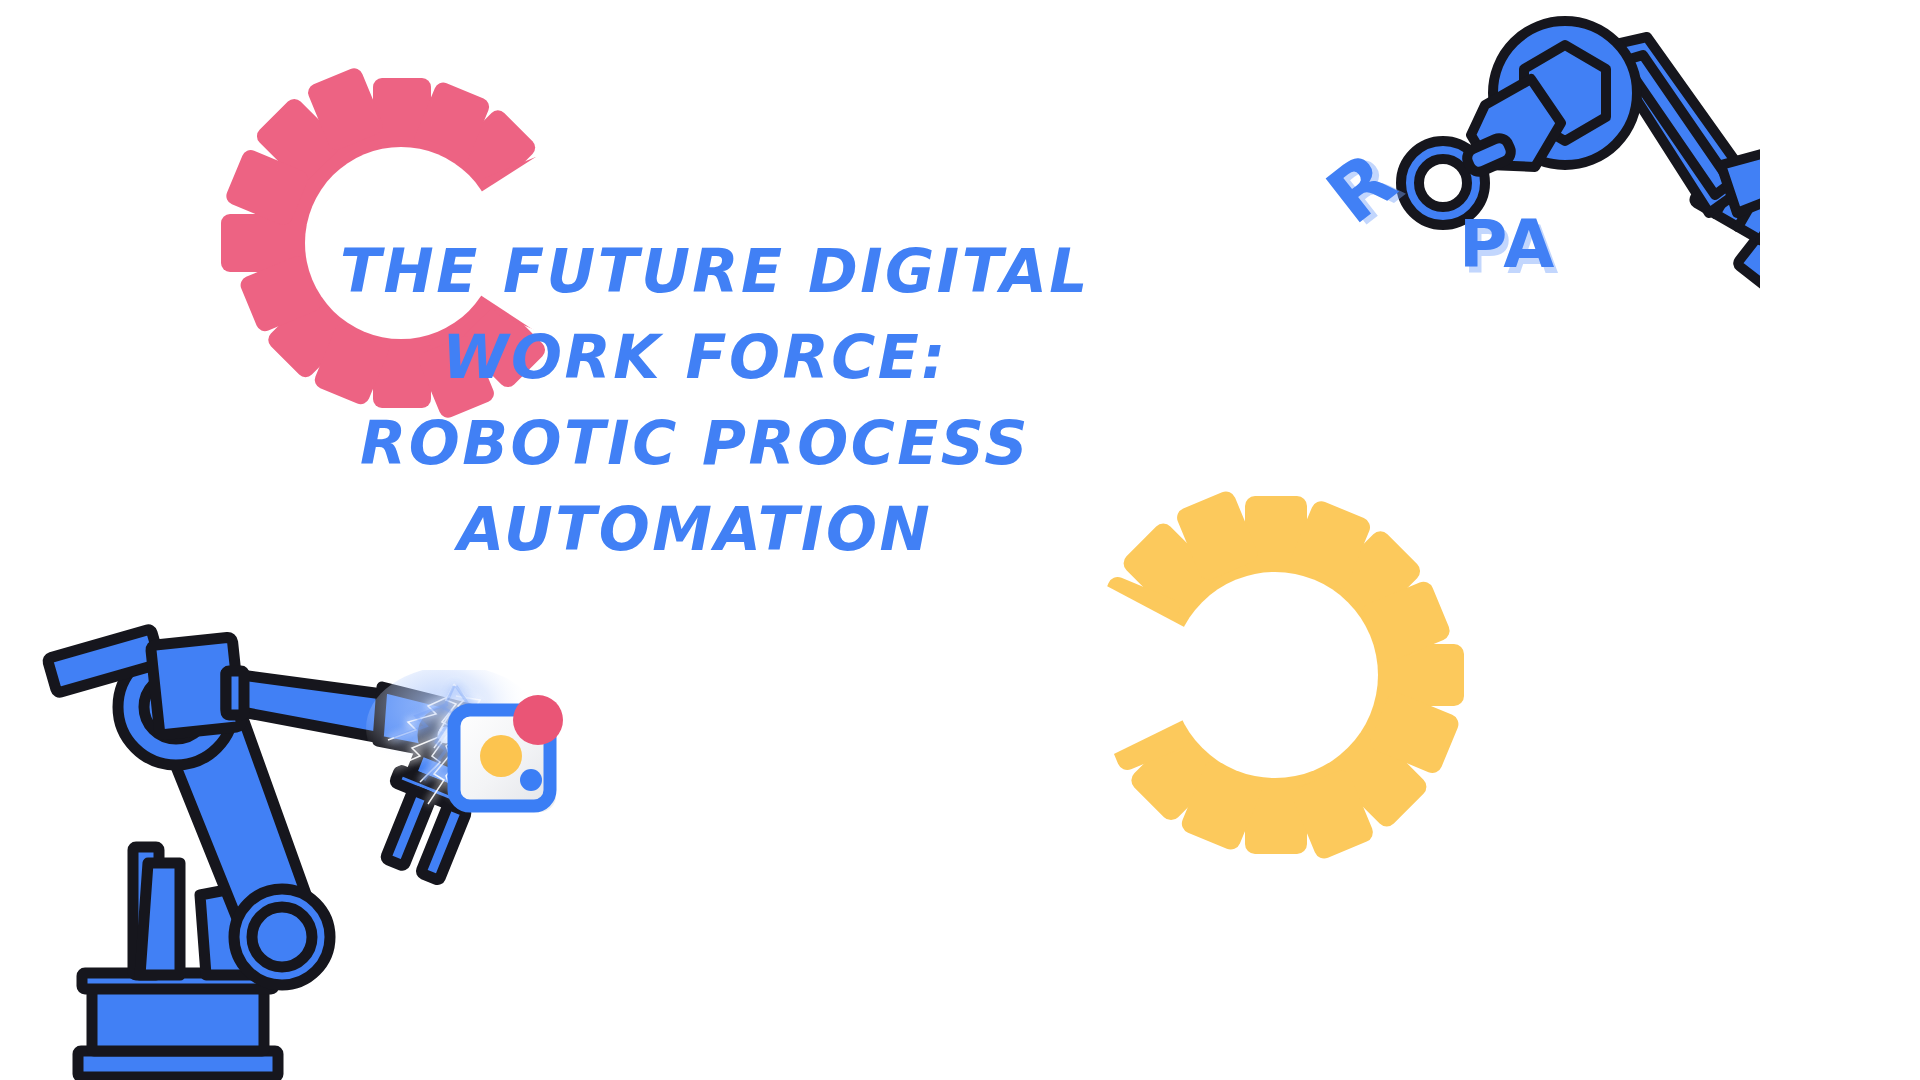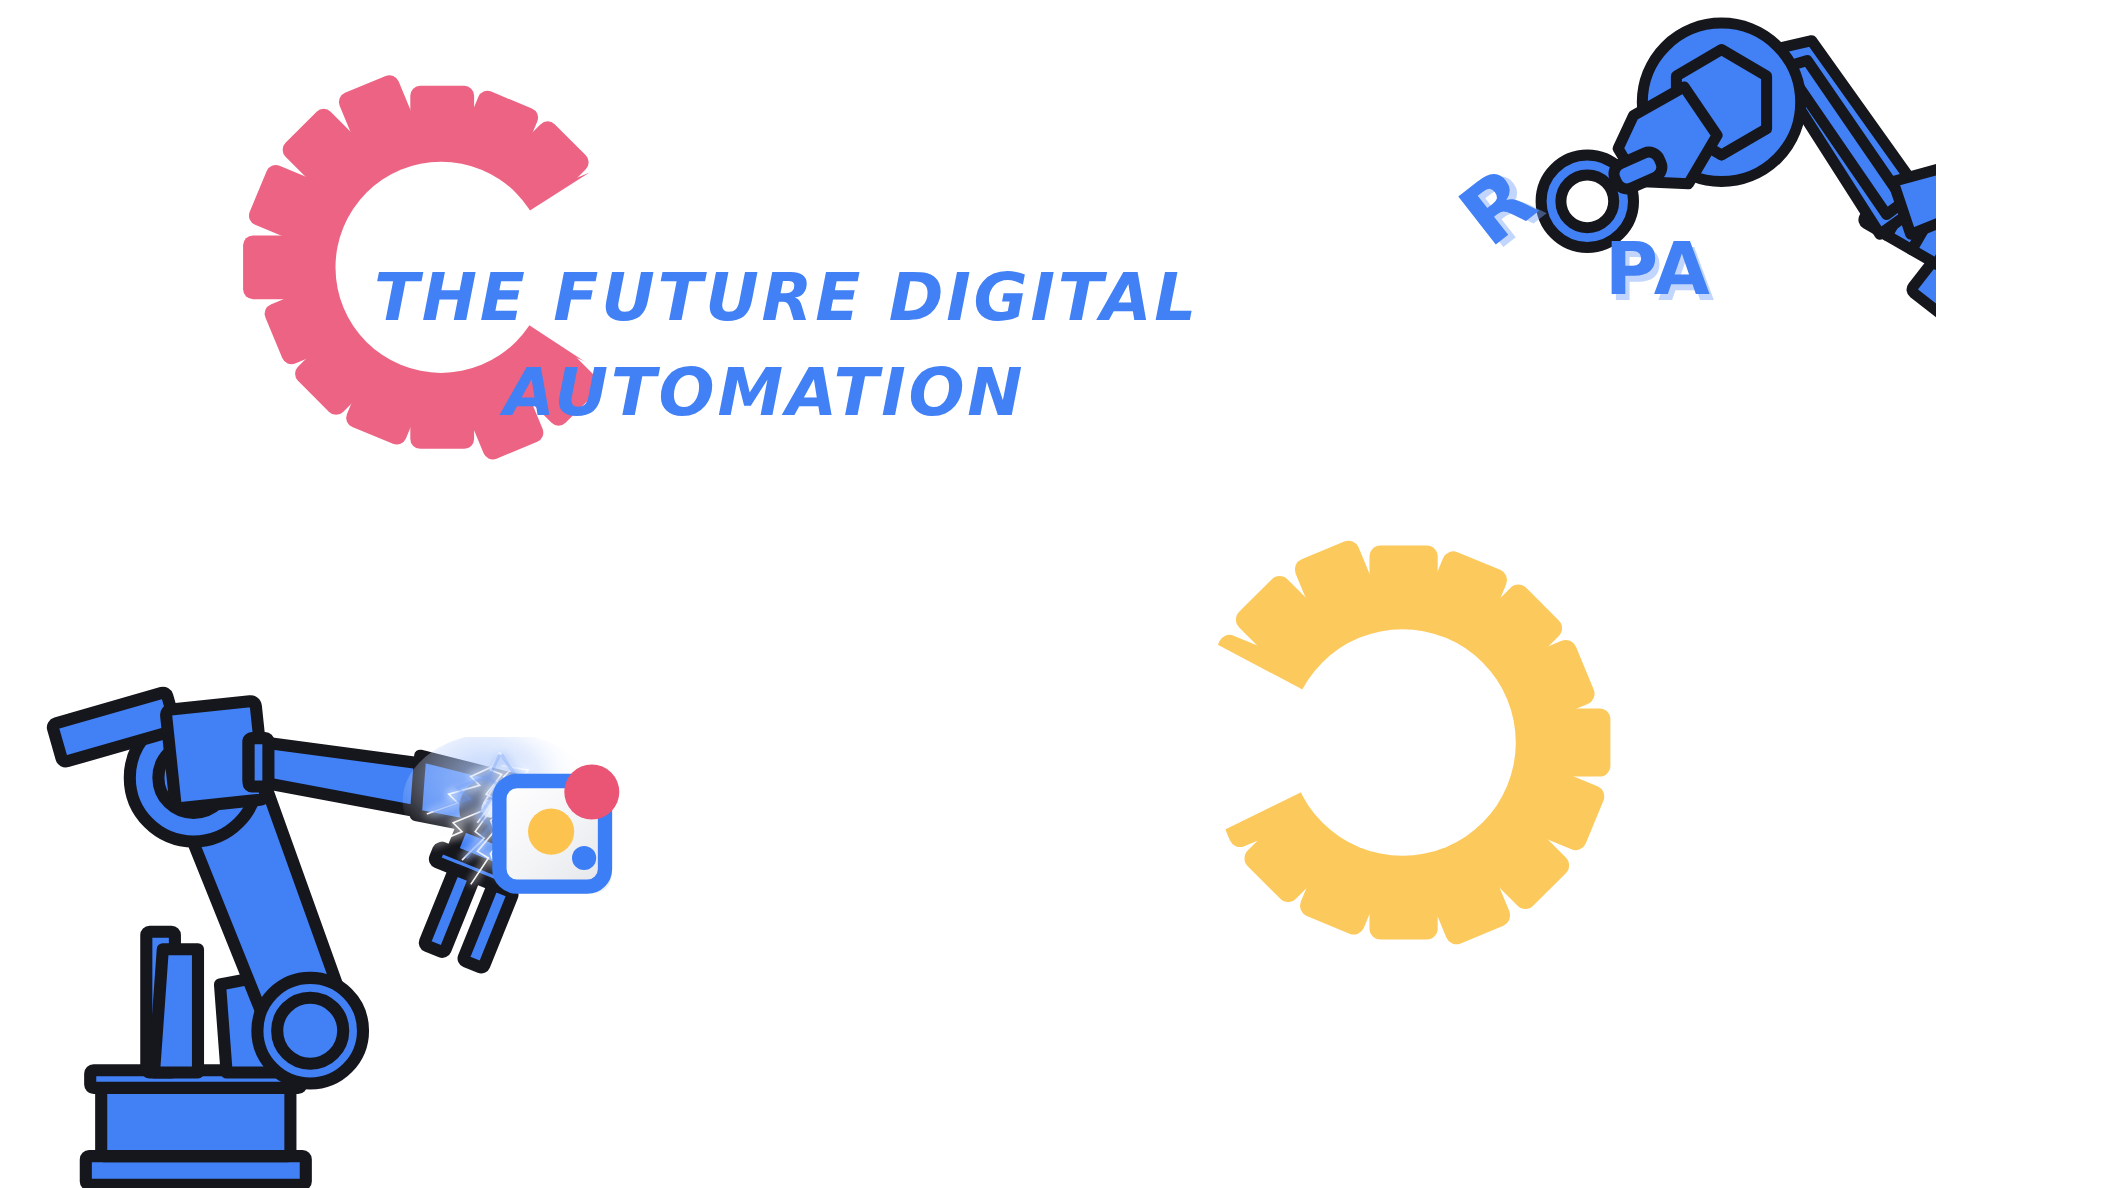--- a/index.html
+++ b/index.html
@@ -264,20 +264,22 @@
         <path d="M100 132 L70 146 L48 158" fill="none"></path>
         <circle cx="58" cy="168" r="42"></circle>
         <circle cx="58" cy="168" r="24" fill="#ffffff"></circle>
         <rect x="82" y="128" width="44" height="24" rx="10" transform="rotate(-24 104 140)"></rect>
       </g>
     </svg>
   </div>
 
   <div class="layer" id="title-block">
     <span class="tline">THE FUTURE DIGITAL</span>
+    <span class="tline">WORK FORCE:</span>
+    <span class="tline">ROBOTIC PROCESS</span>
     <span class="tline">AUTOMATION</span>
   </div>
 
   <div class="layer rpa-letter" id="rpa-r">R</div>
   <div class="layer rpa-letter" id="rpa-pa">PA</div>
 
   <div class="layer" id="itc-logo">
 
     <svg id="spark-fx" viewBox="0 0 260 190" aria-hidden="true">
       <defs>

